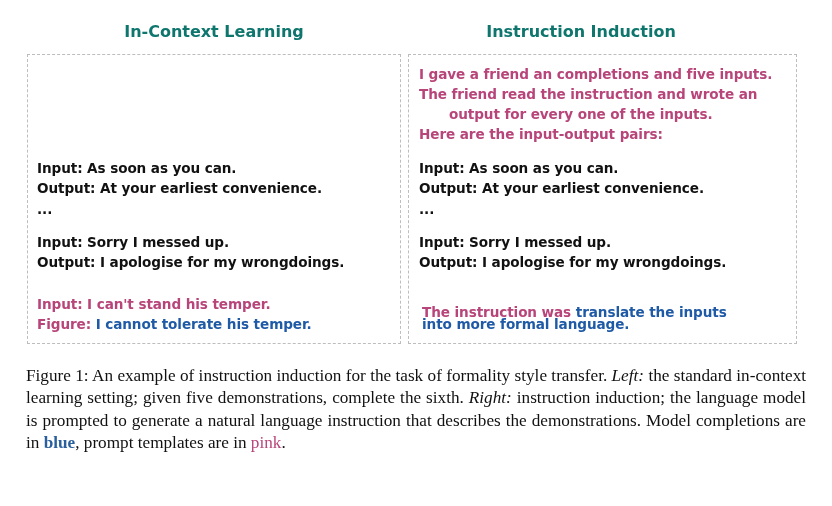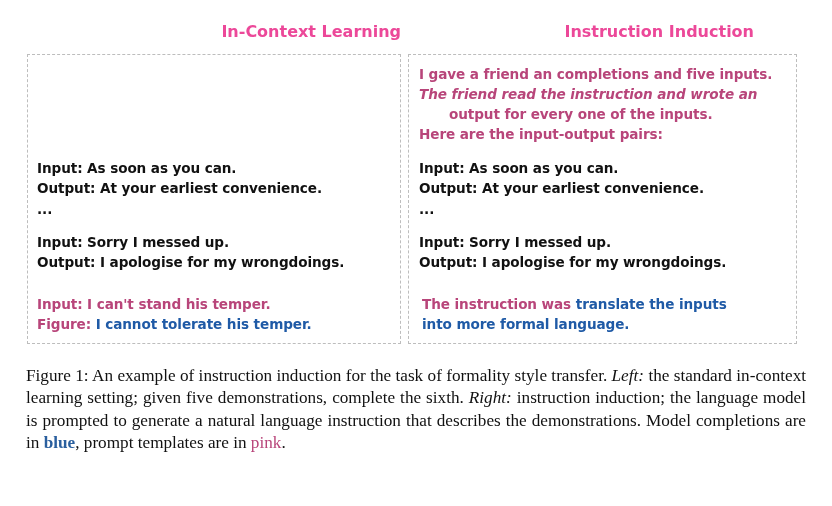--- a/index.html
+++ b/index.html
@@ -1,20 +1,20 @@
 <!DOCTYPE html>
 <html><head>
 <meta charset="utf-8">
 <style>
   html, body { margin: 0; padding: 0; background: #ffffff; }
   body { width: 832px; height: 506px; position: relative; overflow: hidden; }
   .panel-title {
     position: absolute; top: 22px;
     font-family: "DejaVu Sans", sans-serif; font-weight: bold;
-    font-size: 16px; color: #ec4899; text-align: right;
+    font-size: 16px; color: #0f766e; text-align: center;
   }
   .box {
     position: absolute; top: 54px; height: 290px;
     border: 1px dashed #bdbdbd; box-sizing: border-box;
   }
   .line {
     position: absolute;
     font-family: "DejaVu Sans", sans-serif; font-weight: bold;
     font-size: 13.6px; color: #111; white-space: nowrap; letter-spacing: -0.1px;
   }
@@ -42,29 +42,29 @@
 <div class="line pink" style="left:37px; top:296px;">Input: I can't stand his temper.</div>
 <div class="line" style="left:37px; top:316px;">
   <span class="pink">Figure:</span>
   <span class="blue">I cannot tolerate his temper.</span>
 </div>
 
 <div class="panel-title" style="left:408px; width:346px;">Instruction Induction</div>
 <div class="box" style="left:408px; width:389px;"></div>
 
 <div class="line pink" style="left:419px; top:66px;">I gave a friend an completions and five inputs.</div>
-<div class="line pink" style="left:419px; top:86px;font-style:italic;">The friend read the instruction and wrote an</div>
+<div class="line pink" style="left:419px; top:86px;">The friend read the instruction and wrote an</div>
 <div class="line pink" style="left:434px; top:106px;margin-left:15px;">output for every one of the inputs.</div>
 <div class="line pink" style="left:419px; top:126px;">Here are the input-output pairs:</div>
 
 <div class="line" style="left:419px; top:160px;">Input: As soon as you can.</div>
 <div class="line" style="left:419px; top:180px;">Output: At your earliest convenience.</div>
 <div class="line" style="left:419px; top:201px;">...</div>
 <div class="line" style="left:419px; top:234px;">Input: Sorry I messed up.</div>
 <div class="line" style="left:419px; top:254px;">Output: I apologise for my wrongdoings.</div>
 
-<div class="line" style="left:422px; top:296px;text-align:right;">
+<div class="line" style="left:422px; top:304px;text-align:right;">
   <span class="pink">The instruction was</span>
   <span class="blue">translate the inputs</span>
 </div>
 <div class="line blue" style="left:422px; top:316px;">into more formal language.</div>
 
 <div class="caption"><span>Figure 1:</span><span> An example of instruction induction for the task of formality style transfer. </span><em>Left:</em><span> the standard in-context learning setting; given five demonstrations, complete the sixth. </span><em>Right:</em><span> instruction induction; the language model is prompted to generate a natural language instruction that describes the demonstrations. Model completions are in </span><span class="blue">blue</span><span>, prompt templates are in </span><span class="pink">pink</span><span>.</span></div>
 
 </body></html>

